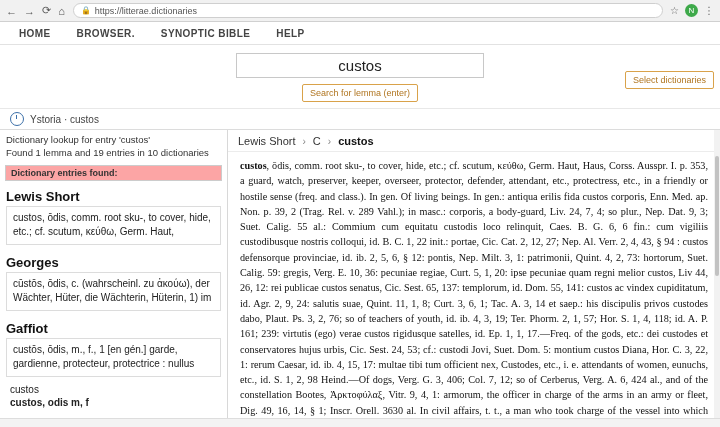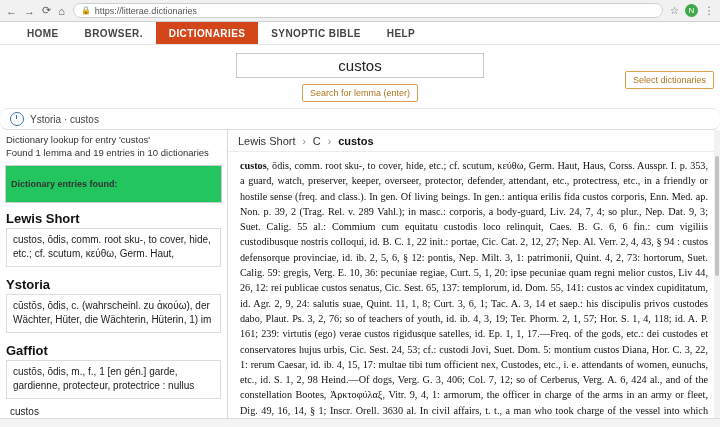--- a/index.html
+++ b/index.html
@@ -22,21 +22,21 @@
   .urlbar .lock{color:#3a8a3a;margin-right:4px;font-size:8px;}
   .urlbar .url{color:#555;}
   .chrome-right{display:flex;align-items:center;gap:6px;margin-left:7px;color:#666;font-size:10px;}
   .chrome-right .dot{
     width:13px;height:13px;border-radius:50%;background:#3ea94a;color:#fff;
     font-size:8px;display:flex;align-items:center;justify-content:center;
   }
 
   .menubar{
     height:22px;background:#ffffff;border-bottom:1px solid #e2e2e2;
-    display:flex;align-items:stretch;padding-left:14px;
+    display:flex;align-items:stretch;padding-left:6px;
   }
   .menuitem{
     display:flex;align-items:center;padding:0 13px;font-size:10px;font-weight:bold;
     color:#444;letter-spacing:.4px;cursor:pointer;
   }
   .menuitem.active{background:#d2461a;color:#ffffff;}
 
   .searchzone{padding:8px 0 6px 0;background:#fff;}
   .searchrow{display:flex;justify-content:center;}
   .searchbox{
@@ -50,34 +50,34 @@
     font-size:9px;padding:3px 7px;cursor:pointer;white-space:nowrap;
   }
   .selbtn{
     position:absolute;right:6px;top:71px;
     border:1px solid #d9a24a;color:#b07520;background:#fff;border-radius:2px;
     font-size:9px;padding:3px 7px;cursor:pointer;
   }
 
   .crumbbar{
     height:20px;border-top:1px solid #e8e8e8;border-bottom:1px solid #dcdcdc;
-    display:flex;align-items:center;padding-left:10px;gap:6px;font-size:10px;color:#444;background:#fff;border-radius:8px;
+    display:flex;align-items:center;padding-left:10px;gap:6px;font-size:10px;color:#444;background:#fff;
   }
   .clock{display:inline-block;width:12px;height:12px;border:1.4px solid #3b6fa8;border-radius:50%;position:relative;}
   .clock:after{content:"";position:absolute;left:4.5px;top:2px;width:1.2px;height:4px;background:#3b6fa8;}
 
   .main{display:flex;height:336px;}
   .leftpane{
     width:228px;border-right:1px solid #d8d8d8;box-sizing:border-box;
     overflow:hidden;position:relative;background:#fff;
   }
   .lp-head{padding:4px 6px 2px 6px;font-size:9.5px;color:#333;line-height:1.35;}
   .dictbox{
-    margin:3px 5px 4px 5px;border:1px solid #cccccc;background:#22c55e;
-    font-size:9px;font-weight:bold;color:#333;padding:13px 5px;
+    margin:3px 5px 4px 5px;border:1px solid #cccccc;background:#fca5a5;
+    font-size:9px;font-weight:bold;color:#333;padding:2px 5px;
   }
   .dictname{font-size:13px;font-weight:bold;color:#111;padding:4px 6px 2px 6px;}
   .entrycard{
     margin:0 6px 6px 6px;border:1px solid #dcdcdc;background:#fff;
     padding:4px 6px;font-size:10px;line-height:1.45;color:#222;
   }
   .plainline{font-size:10px;padding:1px 10px;color:#222;}
 
   .rightpane{flex:1;overflow:hidden;position:relative;background:#fff;}
   .rp-head{
@@ -120,21 +120,20 @@
     <div class="chrome-right">
       <span>☆</span>
       <span class="dot">N</span>
       <span>⋮</span>
     </div>
   </div>
 
   <div class="menubar">
     <div class="menuitem">HOME</div>
     <div class="menuitem">BROWSER.</div>
-    <div class="menuitem active">DICTIONARIES</div>
     <div class="menuitem">SYNOPTIC BIBLE</div>
     <div class="menuitem">HELP</div>
   </div>
 
   <div class="searchzone">
     <div class="searchrow">
       <div class="searchbox" placeholder="custos">custos</div>
     </div>
     <div class="btnrow">
       <div class="ybtn">Search for lemma (enter)</div>
@@ -155,21 +154,21 @@
         <div>Found 1 lemma and 19 entries in 10 dictionaries</div>
       </div>
       <div class="dictbox">Dictionary entries found:</div>
 
       <div>
         <div class="dictname">Lewis Short</div>
         <div class="entrycard">custos, ōdis, comm. root sku-, to cover, hide, etc.; cf. scutum, κεύθω, Germ. Haut,</div>
       </div>
 
       <div>
-        <div class="dictname">Ystoria</div>
+        <div class="dictname">Georges</div>
         <div class="entrycard">cūstōs, ōdis, c. (wahrscheinl. zu ἀκούω), der Wächter, Hüter, die Wächterin, Hüterin, 1) im</div>
       </div>
 
       <div>
         <div class="dictname">Gaffiot</div>
         <div class="entrycard">custōs, ōdis, m., f., 1 [en gén.] garde, gardienne, protecteur, protectrice : nullus</div>
       </div>
 
       <div>
         <div class="plainline">custos</div>

